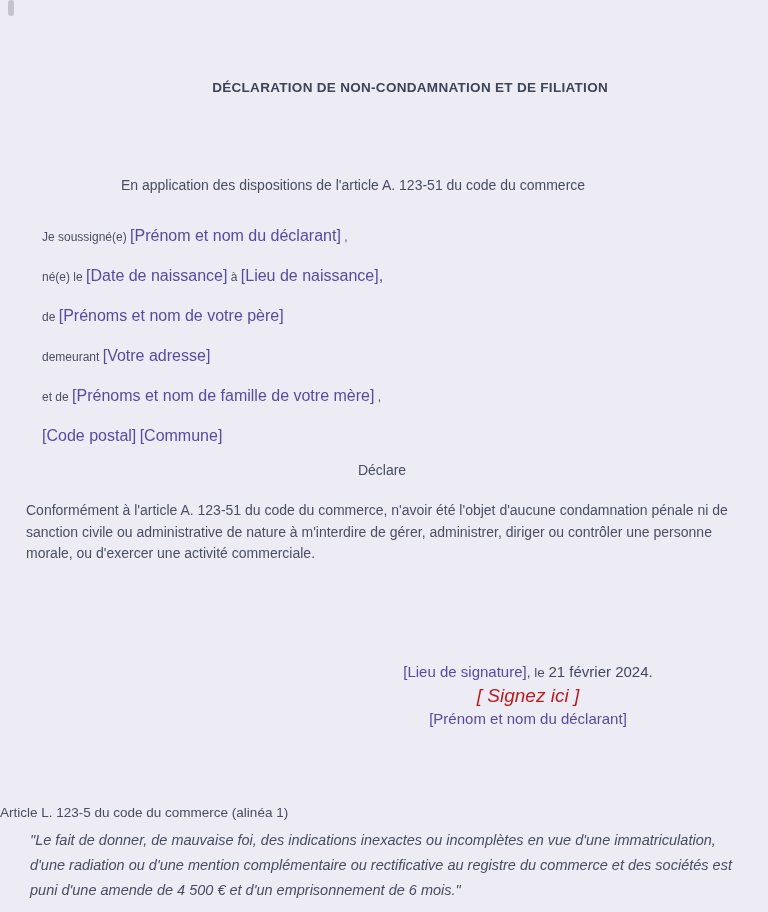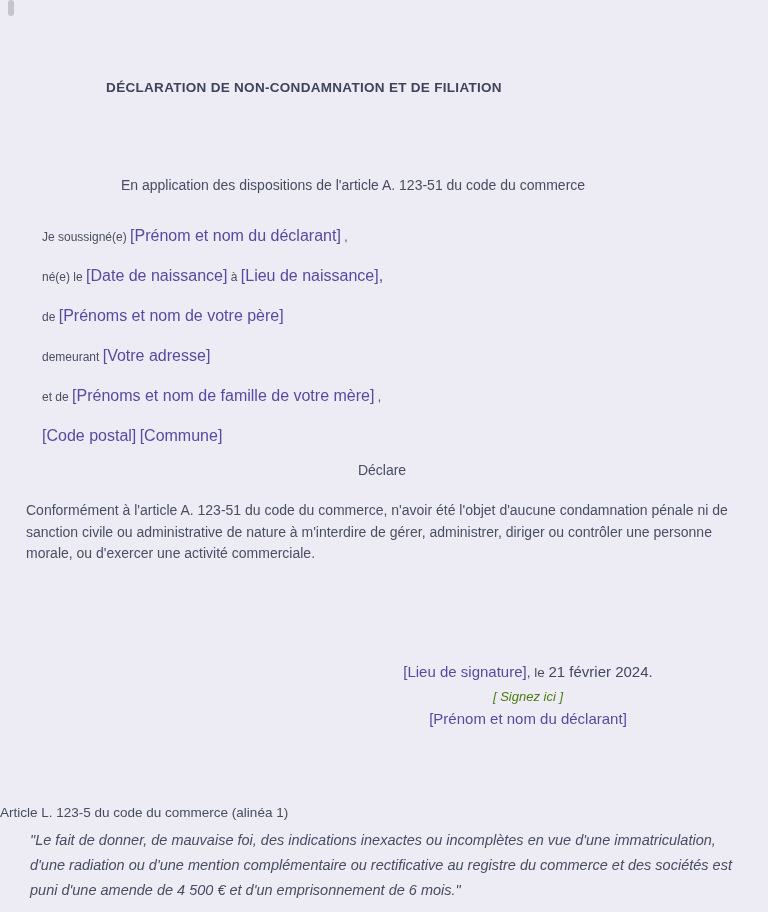--- a/index.html
+++ b/index.html
@@ -9,21 +9,21 @@
     font-family: "Liberation Sans", sans-serif;
     overflow: hidden;
     position: relative;
   }
   .scroll-thumb {
     position: absolute; left: 8px; top: 0; width: 6px; height: 16px;
     background: #c5c4cb; border-radius: 3px;
   }
   .doc-title {
     position: absolute; top: 80px; left: 0; width: 608px;
-    text-align: center;
+    text-align: right;
     font-size: 13.5px; font-weight: 700; letter-spacing: 0.3px;
     color: #3e4358;
   }
   .doc-subtitle {
     position: absolute; top: 177px; left: 0; width: 706px;
     text-align: center;
     font-size: 14px; color: #474c60;
   }
   .body-lines {
     position: absolute; top: 226px; left: 42px; width: 690px;
@@ -40,21 +40,21 @@
     font-size: 14px; line-height: 21.5px; color: #4a4e63;
   }
   .signature-block {
     position: absolute; top: 661px; left: 378px; width: 300px;
     text-align: center; line-height: 22.5px;
   }
   .sig-place { font-size: 15px; color: #5849a1; }
   .sig-le { font-size: 13.5px; color: #4a4e63; }
   .sig-date { font-size: 15px; color: #434860; }
   .sig-here {
-    font-size: 13px; font-style: italic; color: #4d7c0f; cursor: pointer;
+    font-size: 19px; font-style: italic; color: #b91c1c; cursor: pointer;
   }
   .sig-name { font-size: 15px; color: #5849a1; }
   .footer-article {
     position: absolute; top: 805px; left: 0; width: 760px;
     text-align: left; font-size: 13.5px; color: #474c60;
   }
   .footer-quote {
     position: absolute; top: 828px; left: 30px; width: 712px;
     font-size: 14.5px; font-style: italic; line-height: 25px; color: #484c60;
   }

